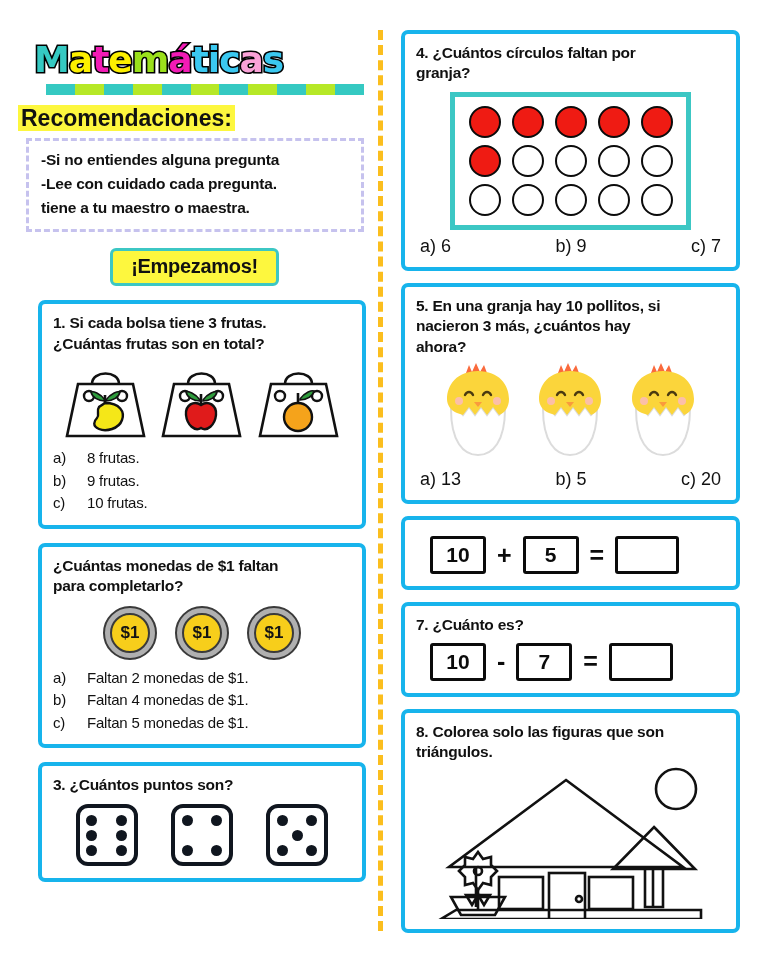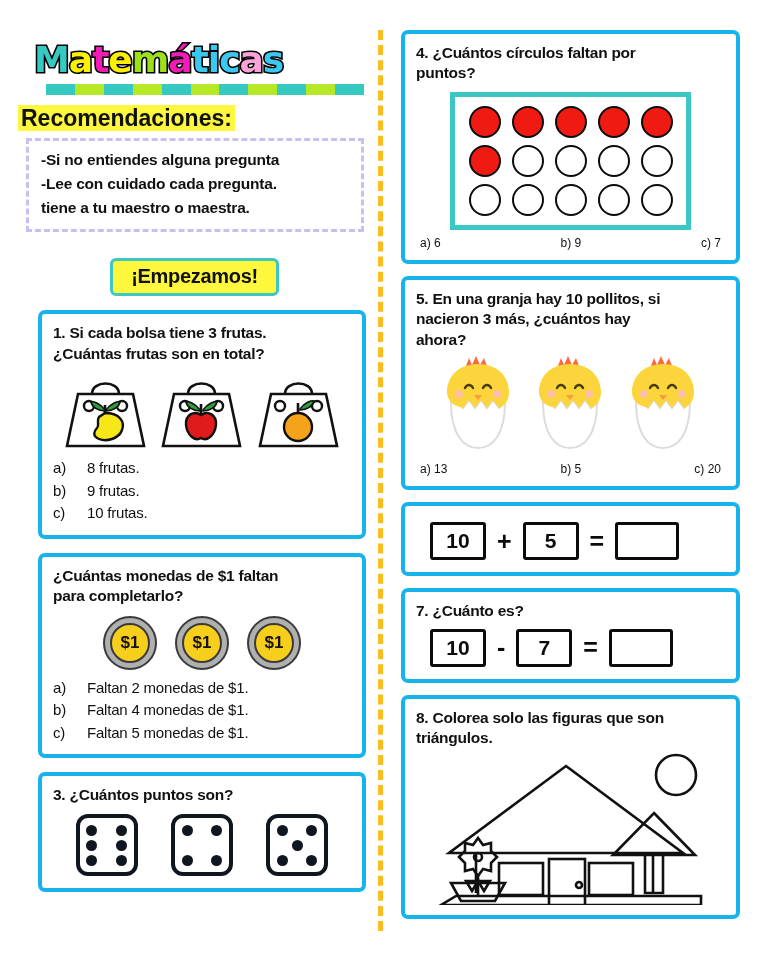--- a/index.html
+++ b/index.html
@@ -86,21 +86,21 @@
     font-size: 15.5px;
     color: #111;
     line-height: 1.35;
     letter-spacing: -0.2px;
   }
   .reco-box p:last-child { margin-bottom: 0; }
 
   .empezamos-row {
     display: flex;
     justify-content: center;
-    margin-top: 26px;
+    margin-top: 16px;
     padding-left: 11px;
   }
   .empezamos {
     background: #fdf73e;
     border: 3px solid #3cc7c4;
     border-radius: 6px;
     padding: 4px 18px 5px 18px;
     font-weight: bold;
     font-size: 20px;
     color: #111;
@@ -132,21 +132,21 @@
     color: #111;
     line-height: 1.5;
     letter-spacing: -0.2px;
   }
   .opt-line { display: flex; }
   .opt-key { width: 34px; flex: none; }
   .opts-row {
     display: flex;
     justify-content: space-between;
     margin-top: 6px;
-    font-size: 12px;
+    font-size: 18px;
     color: #111;
     padding: 0 4px;
   }
 
   
   .bags { display: flex; justify-content: space-around; margin: 8px 4px 2px 4px; }
 
   
   .coins { display: flex; justify-content: center; gap: 18px; margin: 9px 0 6px 0; }
   .coin {
@@ -404,21 +404,21 @@
         </div>
     </div>
   </div>
 
   <div class="divider"></div>
 
   <div class="col-right">
 
     <div class="card card-right">
       <p class="q-text">4. ¿Cuántos círculos faltan por</p>
-      <p class="q-text">puntos?</p>
+      <p class="q-text">granja?</p>
       <div class="circ-box" id="circ-grid">
           <div class="circ filled" style="background: rgb(239, 27, 19);"></div>
           <div class="circ filled" style="background: rgb(239, 27, 19);"></div>
           <div class="circ filled" style="background: rgb(239, 27, 19);"></div>
           <div class="circ filled" style="background: rgb(239, 27, 19);"></div>
           <div class="circ filled" style="background: rgb(239, 27, 19);"></div>
           <div class="circ filled" style="background: rgb(239, 27, 19);"></div>
           <div class="circ"></div>
           <div class="circ"></div>
           <div class="circ"></div>

